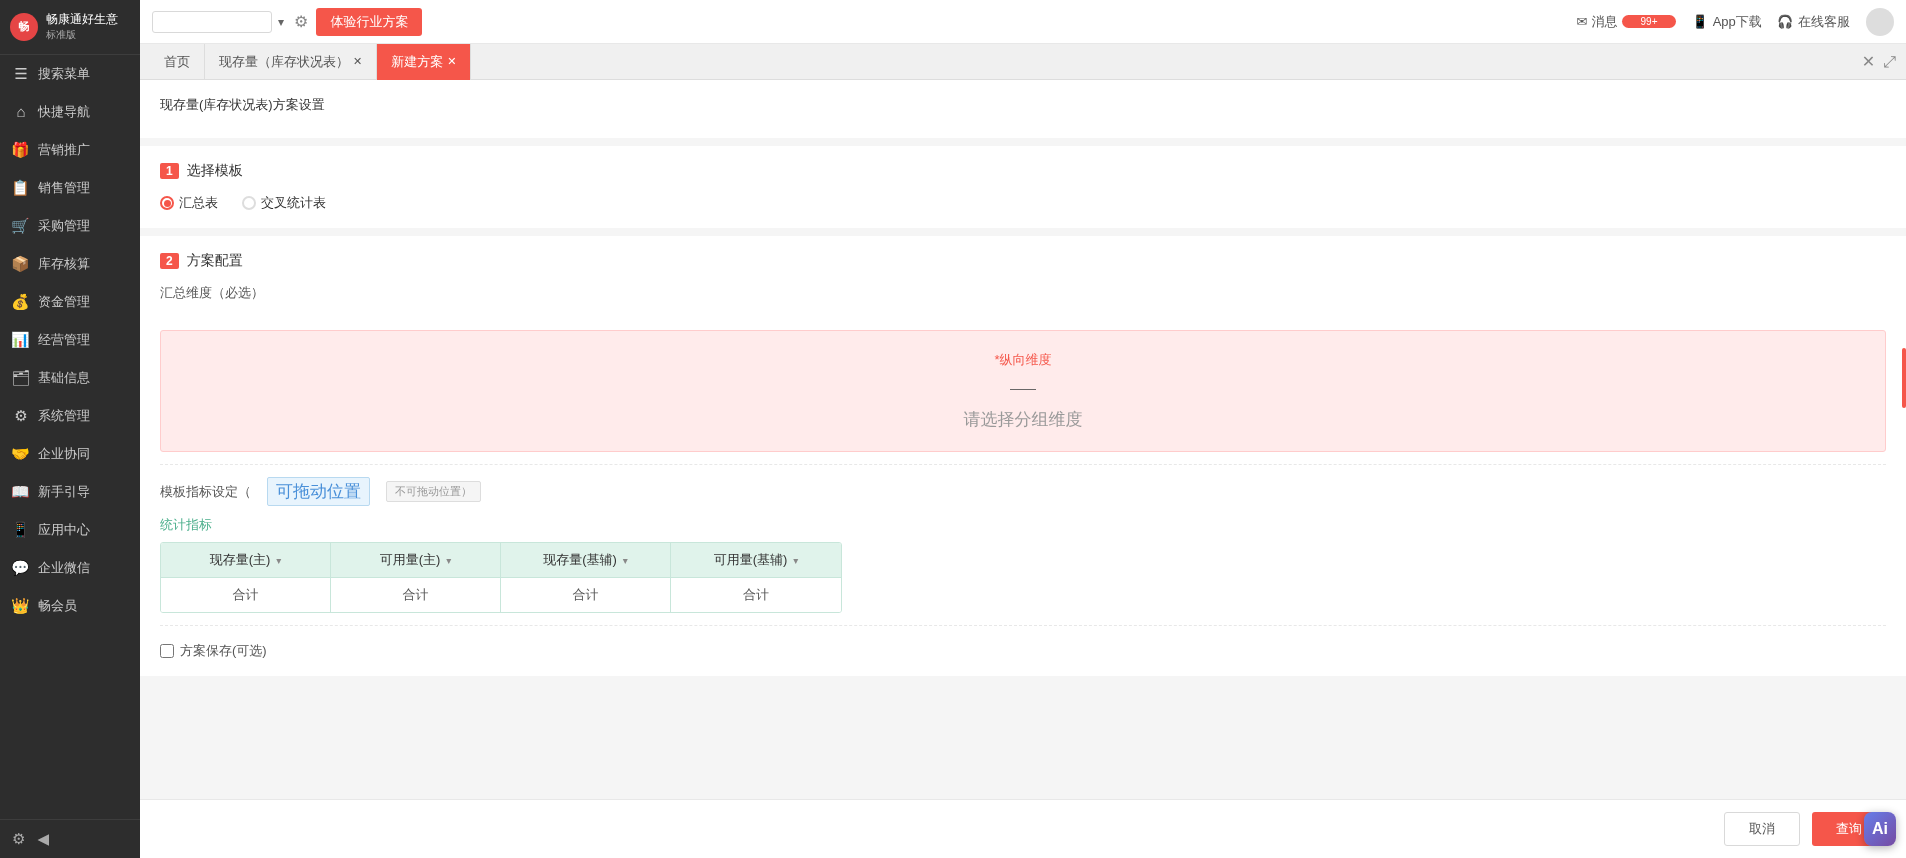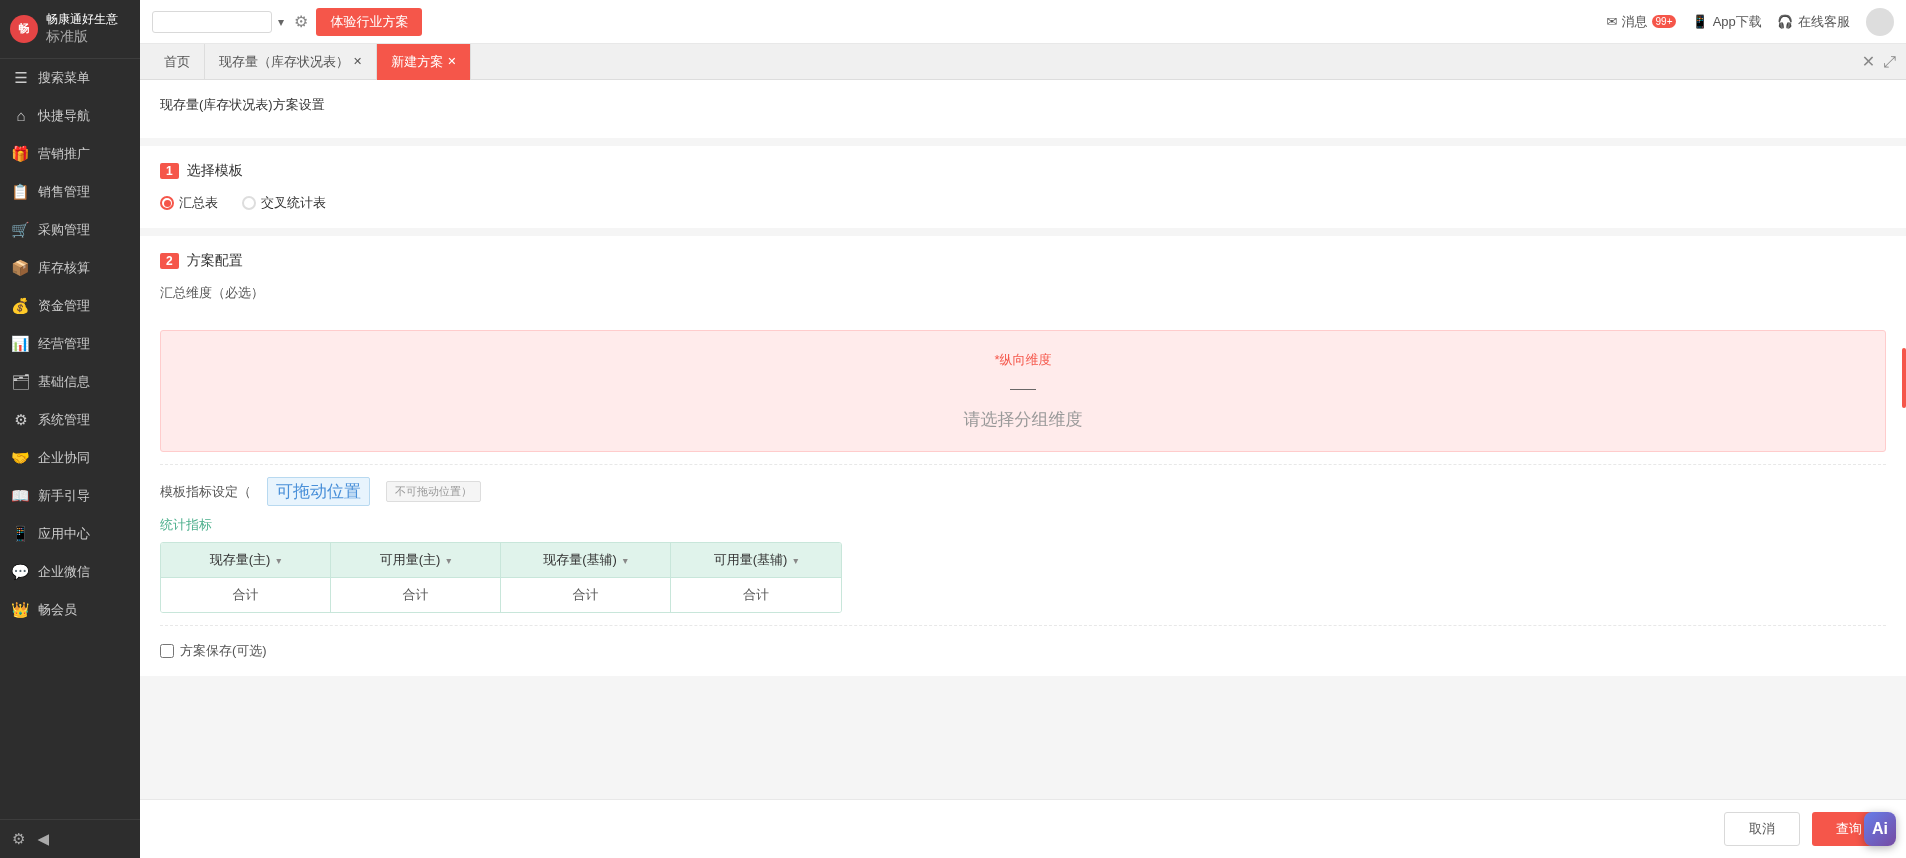--- a/index.html
+++ b/index.html
@@ -23,21 +23,21 @@
       border-bottom: 1px solid #3d3d3d;
     }
     .sidebar-logo-icon {
       width: 28px; height: 28px;
       background: #e54545;
       border-radius: 50%;
       display: flex; align-items: center; justify-content: center;
       color: white; font-weight: bold; font-size: 11px;
     }
     .sidebar-logo-text { font-size: 12px; color: #fff; line-height: 1.3; }
-    .sidebar-logo-badge { font-size: 14px; color: #aaa; }
+    .sidebar-logo-badge { font-size: 10px; color: #aaa; }
     .sidebar-nav { flex: 1; overflow-y: auto; }
     .sidebar-item {
       display: flex; align-items: center; gap: 8px;
       padding: 10px 12px;
       cursor: pointer;
       color: #ccc;
       font-size: 13px;
     }
     .sidebar-item .icon { width: 18px; height: 18px; display: flex; align-items: center; justify-content: center; font-size: 15px; }
     .sidebar-footer {
@@ -75,21 +75,21 @@
       background: #f5564a;
       color: white;
       border: none;
       padding: 5px 14px;
       border-radius: 3px;
       font-size: 13px;
       cursor: pointer;
     }
     .topbar-right { display: flex; align-items: center; gap: 16px; }
     .topbar-right-item { display: flex; align-items: center; gap: 4px; font-size: 13px; color: #555; cursor: pointer; }
-    .badge { background: #f5564a; color: white; font-size: 10px; border-radius: 8px; padding: 1px 4px; }
+    .badge { background: #f5564a; color: white; font-size: 10px; border-radius: 8px; padding: 1px 19px; }
     .avatar-placeholder { width: 28px; height: 28px; background: #ddd; border-radius: 50%; }
 
     
     .tabbar {
       background: #f0f0f0;
       display: flex; align-items: center;
       padding: 0 10px;
       border-bottom: 1px solid #ddd;
       flex-shrink: 0;
       height: 36px;

